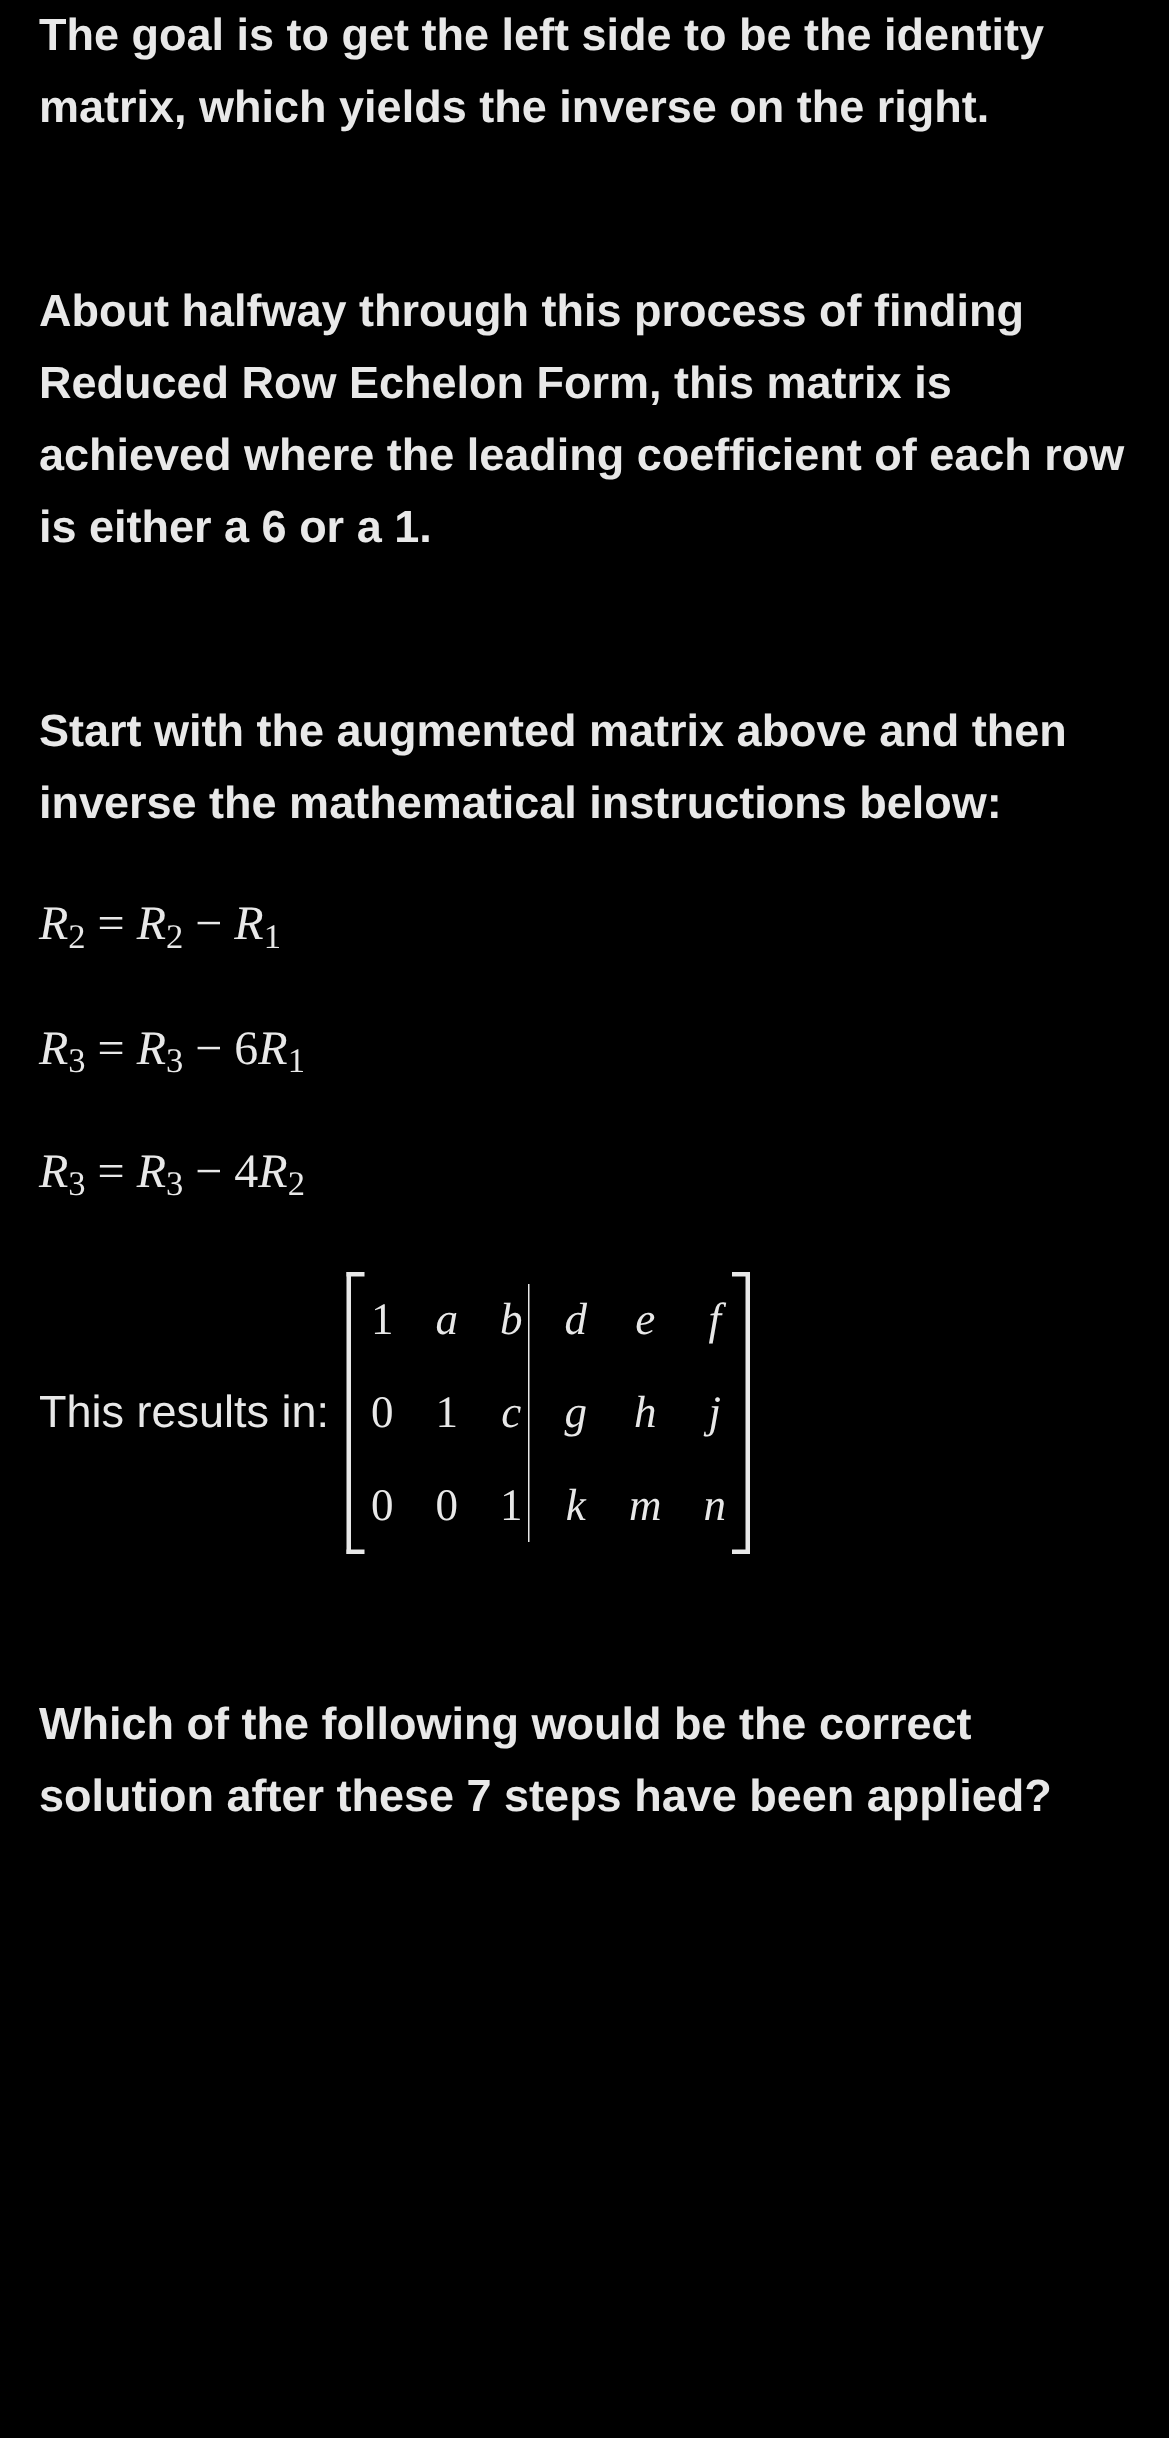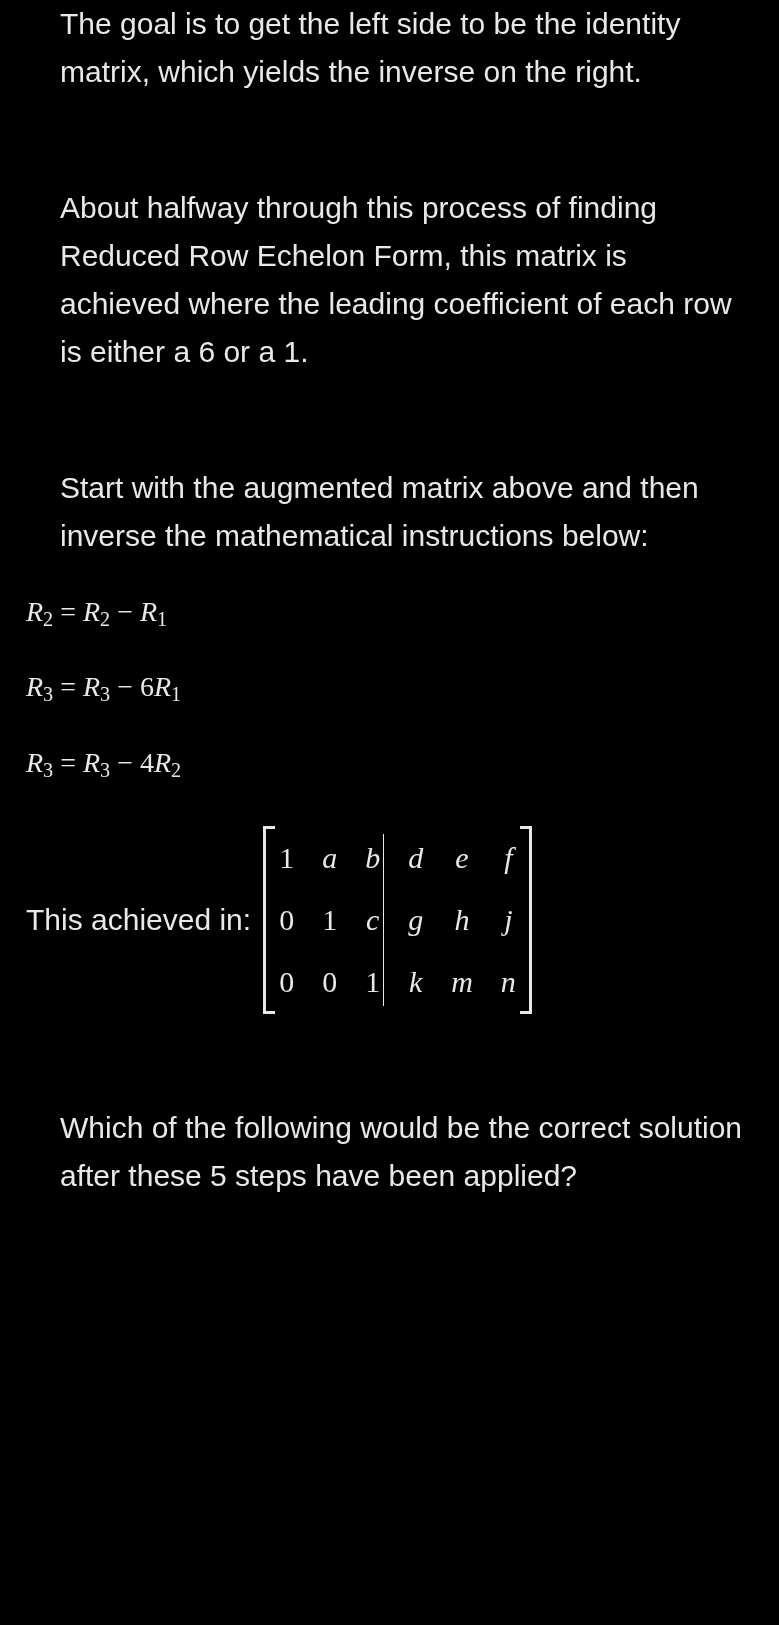--- a/index.html
+++ b/index.html
@@ -9,29 +9,28 @@
       font-family: -apple-system, BlinkMacSystemFont, "Segoe UI", Helvetica, Arial, sans-serif;
       width: 779px;
       height: 1625px;
       padding: 0 26px;
       font-size: 30px;
       line-height: 1.6;
       overflow: hidden;
     }
     .para {
       margin-bottom: 88px;
-      font-weight: 400;
-      margin-left: 34px;
+      font-weight: 700;
     }
     .para:first-child {
       margin-top: 0;
     }
     .math-block {
       font-family: "Times New Roman", Times, serif;
-      font-size: 28px;
+      font-size: 32px;
       margin-bottom: 30px;
       font-weight: normal;
     }
     .math-block .i { font-style: italic; }
     .math-block sub { font-size: 0.72em; vertical-align: -0.25em; font-style: normal; }
     .results-row {
       display: flex;
       align-items: center;
       gap: 12px;
       margin-bottom: 90px;
@@ -89,21 +88,21 @@
 
 <div class="math-block">
   <span class="i">R</span><sub>3</sub><span> = </span><span class="i">R</span><sub>3</sub><span> − 6</span><span class="i">R</span><sub>1</sub>
 </div>
 
 <div class="math-block" style="margin-bottom:40px;">
   <span class="i">R</span><sub>3</sub><span> = </span><span class="i">R</span><sub>3</sub><span> − 4</span><span class="i">R</span><sub>2</sub>
 </div>
 
 <div class="results-row">
-  <span>This achieved in:</span>
+  <span>This results in:</span>
   <div class="matrix-wrap">
     <div class="bracket left"></div>
     <div class="matrix">
       <div class="aug-line"></div>
       <span class="cell num">1</span>
       <span class="cell">a</span>
       <span class="cell">b</span>
       <span class="cell">d</span>
       <span class="cell">e</span>
       <span class="cell">f</span>
@@ -117,13 +116,13 @@
       <span class="cell num">0</span>
       <span class="cell num">1</span>
       <span class="cell">k</span>
       <span class="cell">m</span>
       <span class="cell">n</span>
     </div>
     <div class="bracket right"></div>
   </div>
 </div>
 
-<p class="para lastpara">Which of the following would be the correct solution after these 5 steps have been applied?</p>
+<p class="para lastpara">Which of the following would be the correct solution after these 7 steps have been applied?</p>
 
 </body></html>

